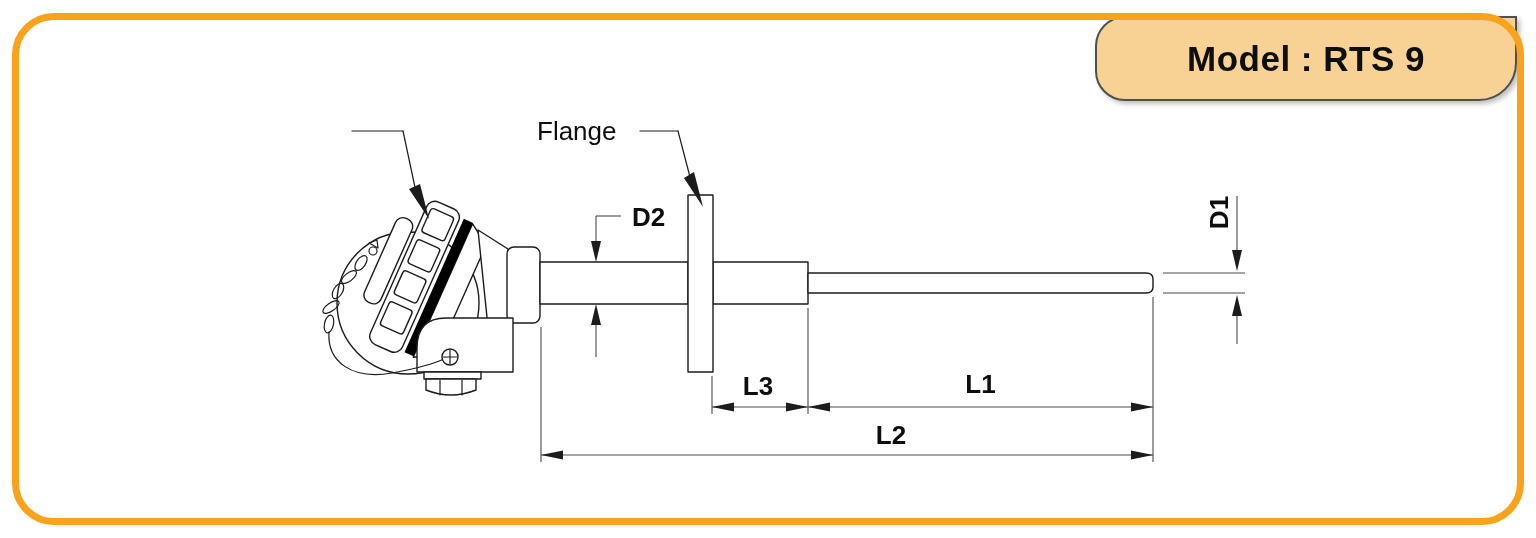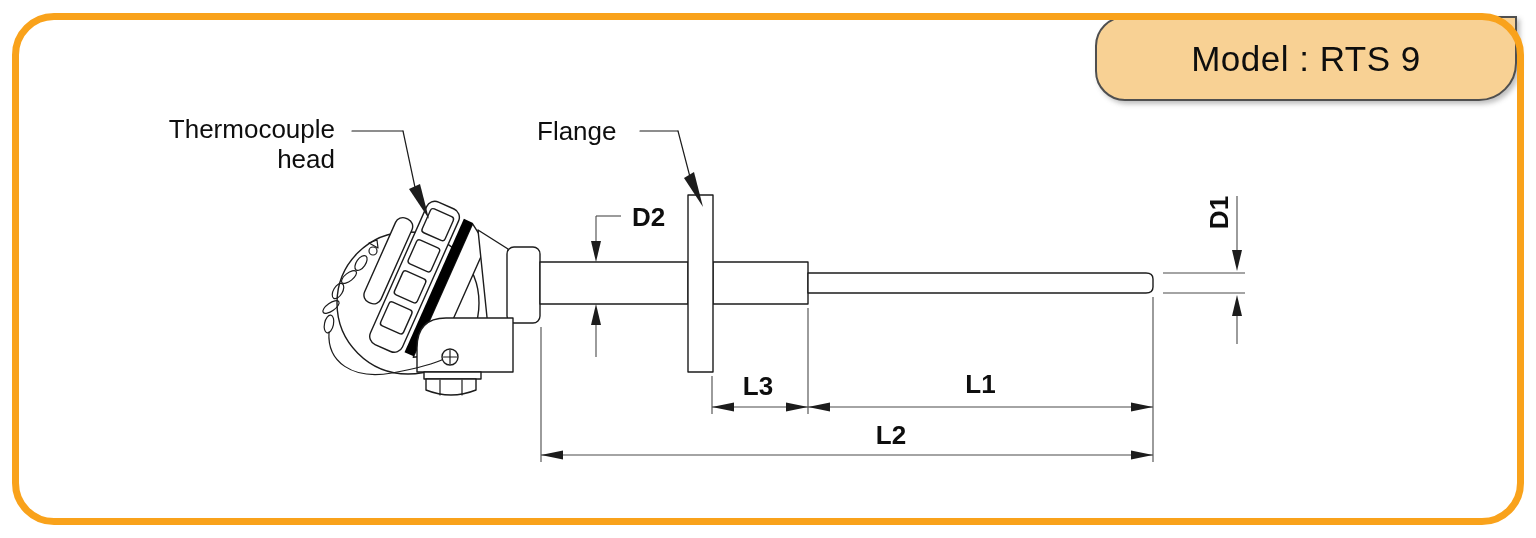--- a/index.html
+++ b/index.html
@@ -15,21 +15,21 @@
   #badge{
     position:absolute;left:1095px;top:16px;width:422px;height:85px;
     background:var(--c-badge_fill,#F8D194);
     border:2px solid var(--c-badge_outline,#4f4f4f);
     border-radius:30px 0 38px 30px;
     box-sizing:border-box;z-index:2;
     box-shadow:3px 3px 5px rgba(110,110,110,.45);
     display:flex;align-items:center;justify-content:center;
   }
   #badge .badge-text{
-    font-size:35px;font-weight:normal;color:var(--c-text,#0e0e0e);
+    font-size:35px;font-weight:bold;color:var(--c-text,#0e0e0e);
     letter-spacing:.5px;white-space:nowrap;
   }
   #artwork{position:absolute;left:0;top:0;z-index:3;}
   .part{fill:#ffffff;stroke:var(--c-line,#1c1c1c);stroke-width:1.4;stroke-linejoin:round;}
   .ln{fill:none;stroke:var(--c-line,#1c1c1c);stroke-width:1.2;stroke-linejoin:round;stroke-linecap:round;}
   .dim{fill:none;stroke:var(--c-dim_line,#4a4a4a);stroke-width:1.1;}
   .arr{fill:var(--c-line,#1c1c1c);stroke:none;}
   .gasket{fill:var(--c-gasket,#000);stroke:none;}
   .lbl{position:absolute;z-index:4;color:var(--c-text,#0e0e0e);font-size:26px;white-space:nowrap;}
   .lbl.bold{font-weight:bold;}
@@ -46,24 +46,20 @@
 <body>
 
 <div id="stage">
 
   <div id="frame"></div>
 
   <div id="badge">
     <span class="badge-text">Model : RTS 9</span>
   </div>
 
-  <div class="lbl" id="lbl-thermo">
-    <span>Thermocouple</span>
-    <span>head</span>
-  </div>
   <div class="lbl" id="lbl-flange">Flange</div>
   <div class="lbl bold" id="lbl-d2">D2</div>
   <div class="lbl bold" id="lbl-d1">D1</div>
   <div class="lbl bold" id="lbl-l3">L3</div>
   <div class="lbl bold" id="lbl-l1">L1</div>
   <div class="lbl bold" id="lbl-l2">L2</div>
 
   <svg id="artwork" width="1536" height="538" viewBox="0 0 1536 538">
 
     <g>

